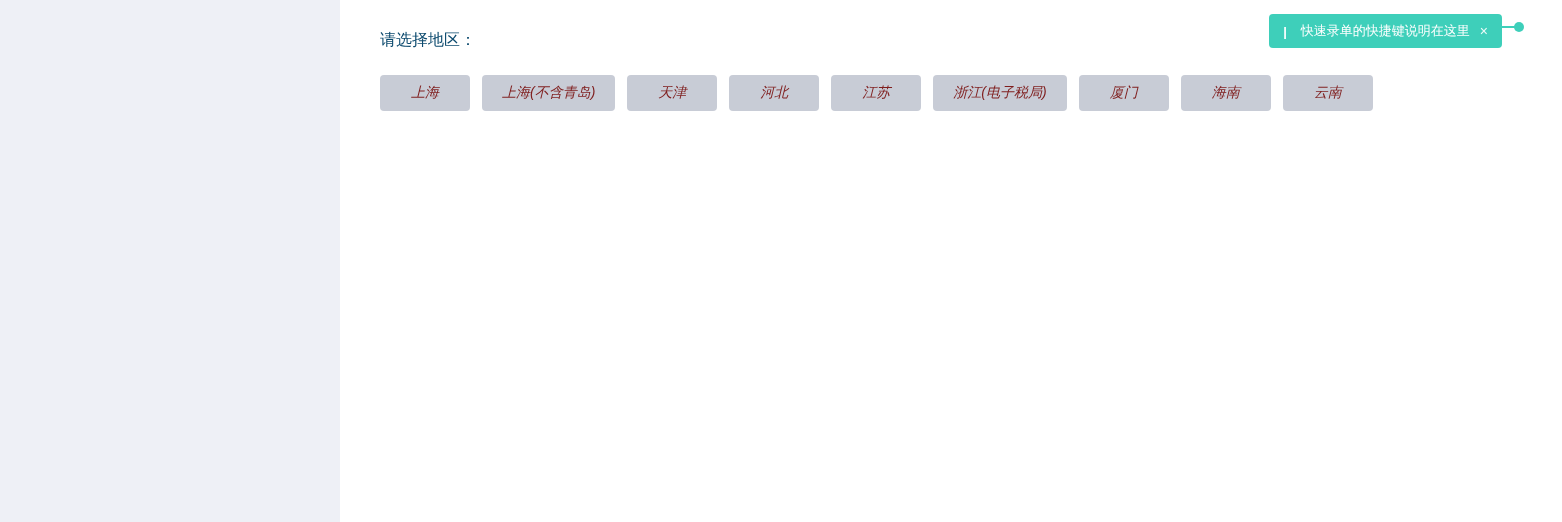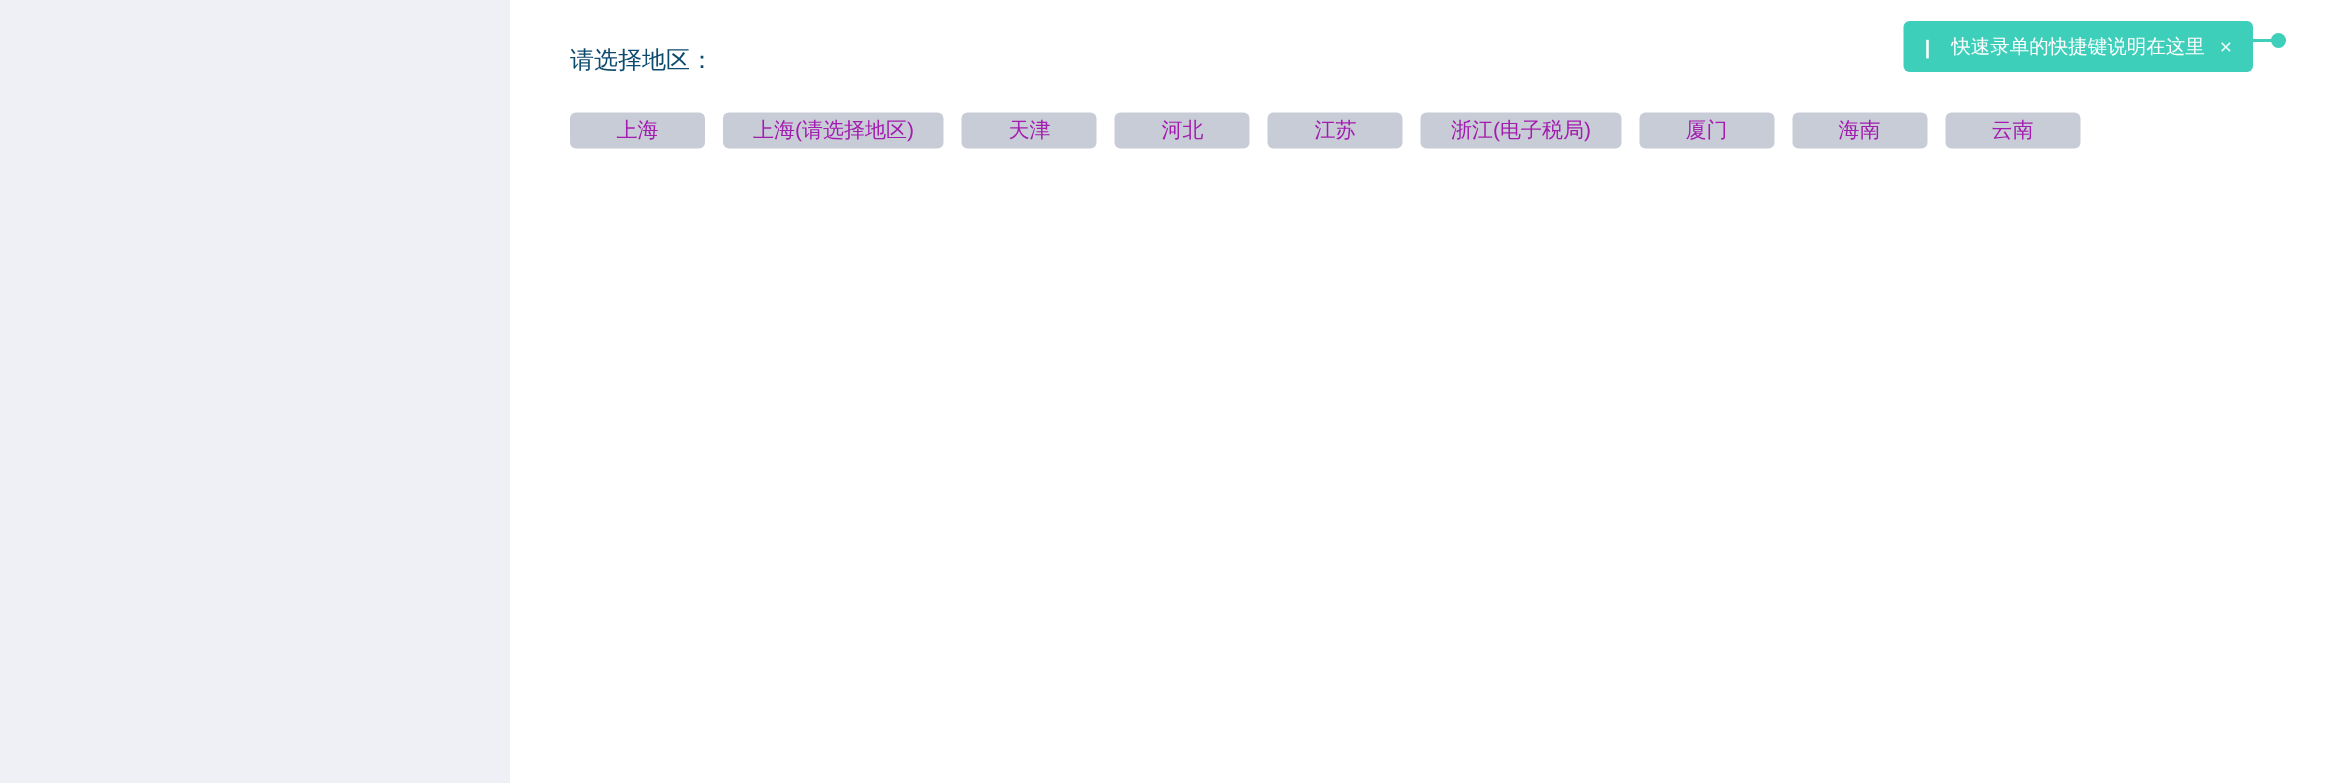--- a/index.html
+++ b/index.html
@@ -44,32 +44,33 @@
     }
 
     .region-buttons {
       display: flex;
       flex-wrap: wrap;
       gap: 12px;
     }
 
     .region-btn {
       background: #c8ccd6;
-      color: #a21caf;
+      color: #7f1d1d;
       border: none;
       border-radius: 4px;
       padding: 0 20px;
-      height: 24px;
+      height: 36px;
       font-size: 14px;
       cursor: pointer;
       white-space: nowrap;
       min-width: 90px;
       display: flex;
       align-items: center;
       justify-content: center;
+      font-style: italic;
     }
 
     
     .tooltip-banner {
       position: absolute;
       top: 14px;
       right: 60px;
       background: #3ecfba;
       color: #ffffff;
       font-size: 13px;
@@ -117,21 +118,21 @@
 <body>
 
 <div class="left-sidebar"></div>
 
 <div class="main-content">
   <div class="page-title">请选择地区：</div>
 
   <div class="region-buttons">
 
   <button class="region-btn">上海</button>
-      <button class="region-btn">上海(请选择地区)</button>
+      <button class="region-btn">上海(不含青岛)</button>
       <button class="region-btn">天津</button>
       <button class="region-btn">河北</button>
       <button class="region-btn">江苏</button>
       <button class="region-btn">浙江(电子税局)</button>
       <button class="region-btn">厦门</button>
       <button class="region-btn">海南</button>
       <button class="region-btn">云南</button>
     </div>
 </div>
 

